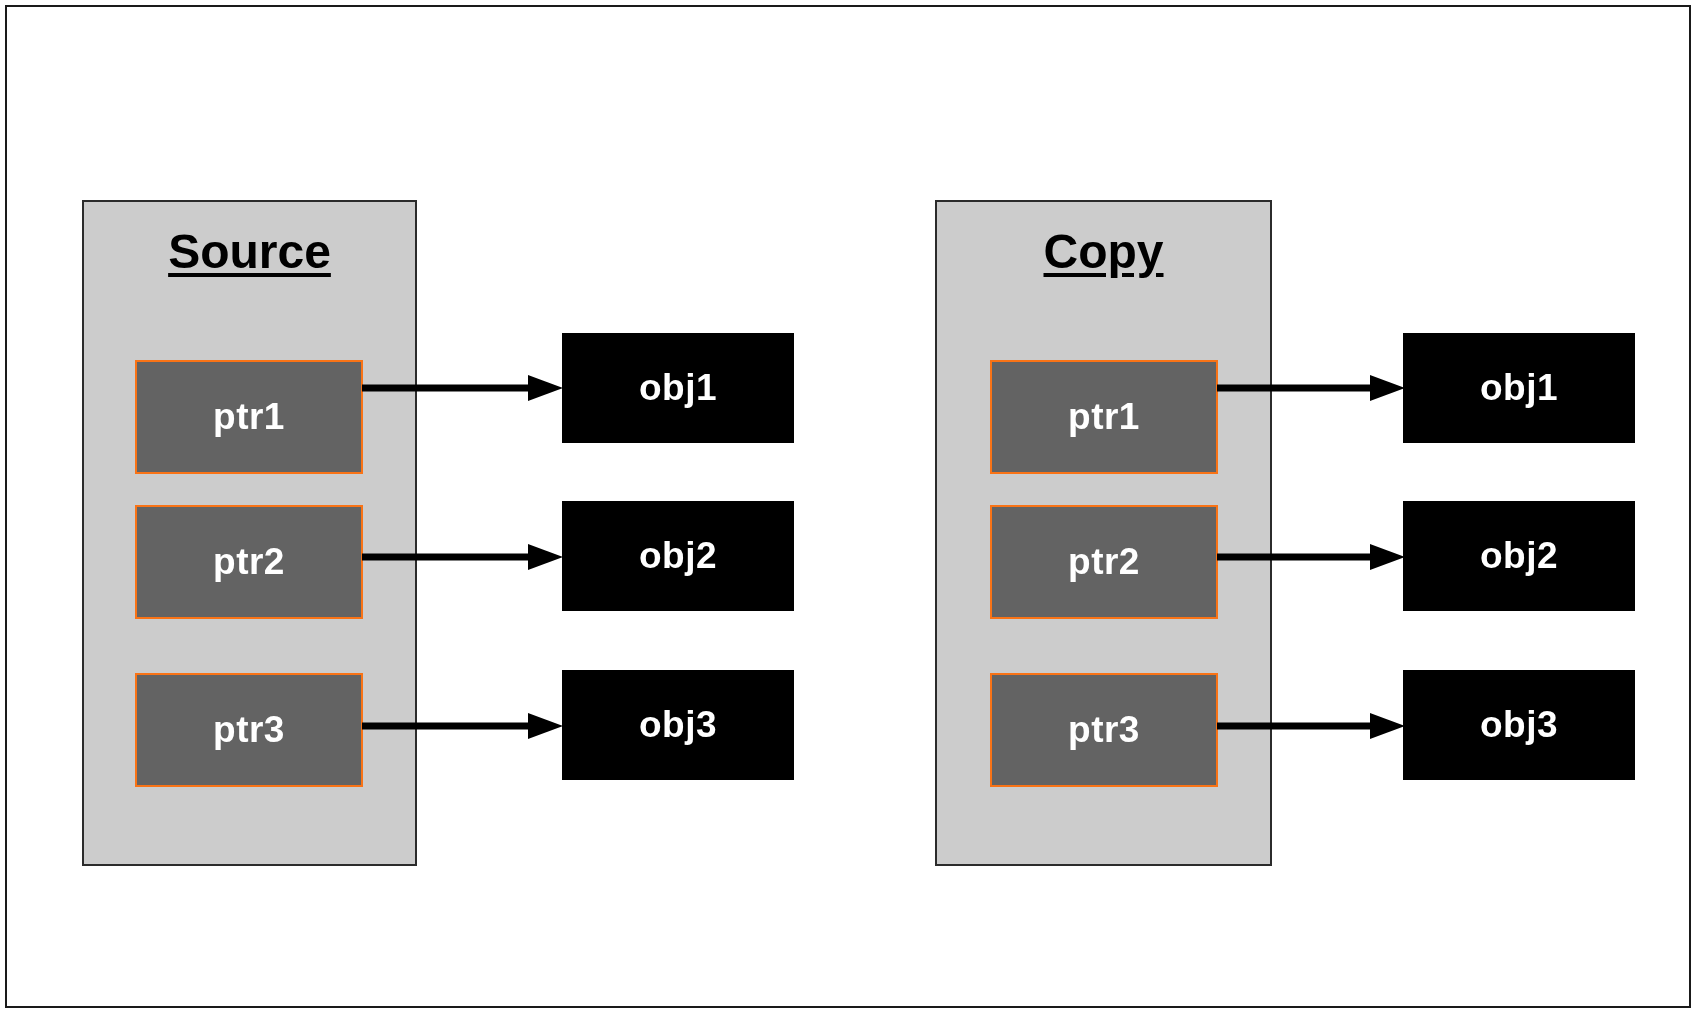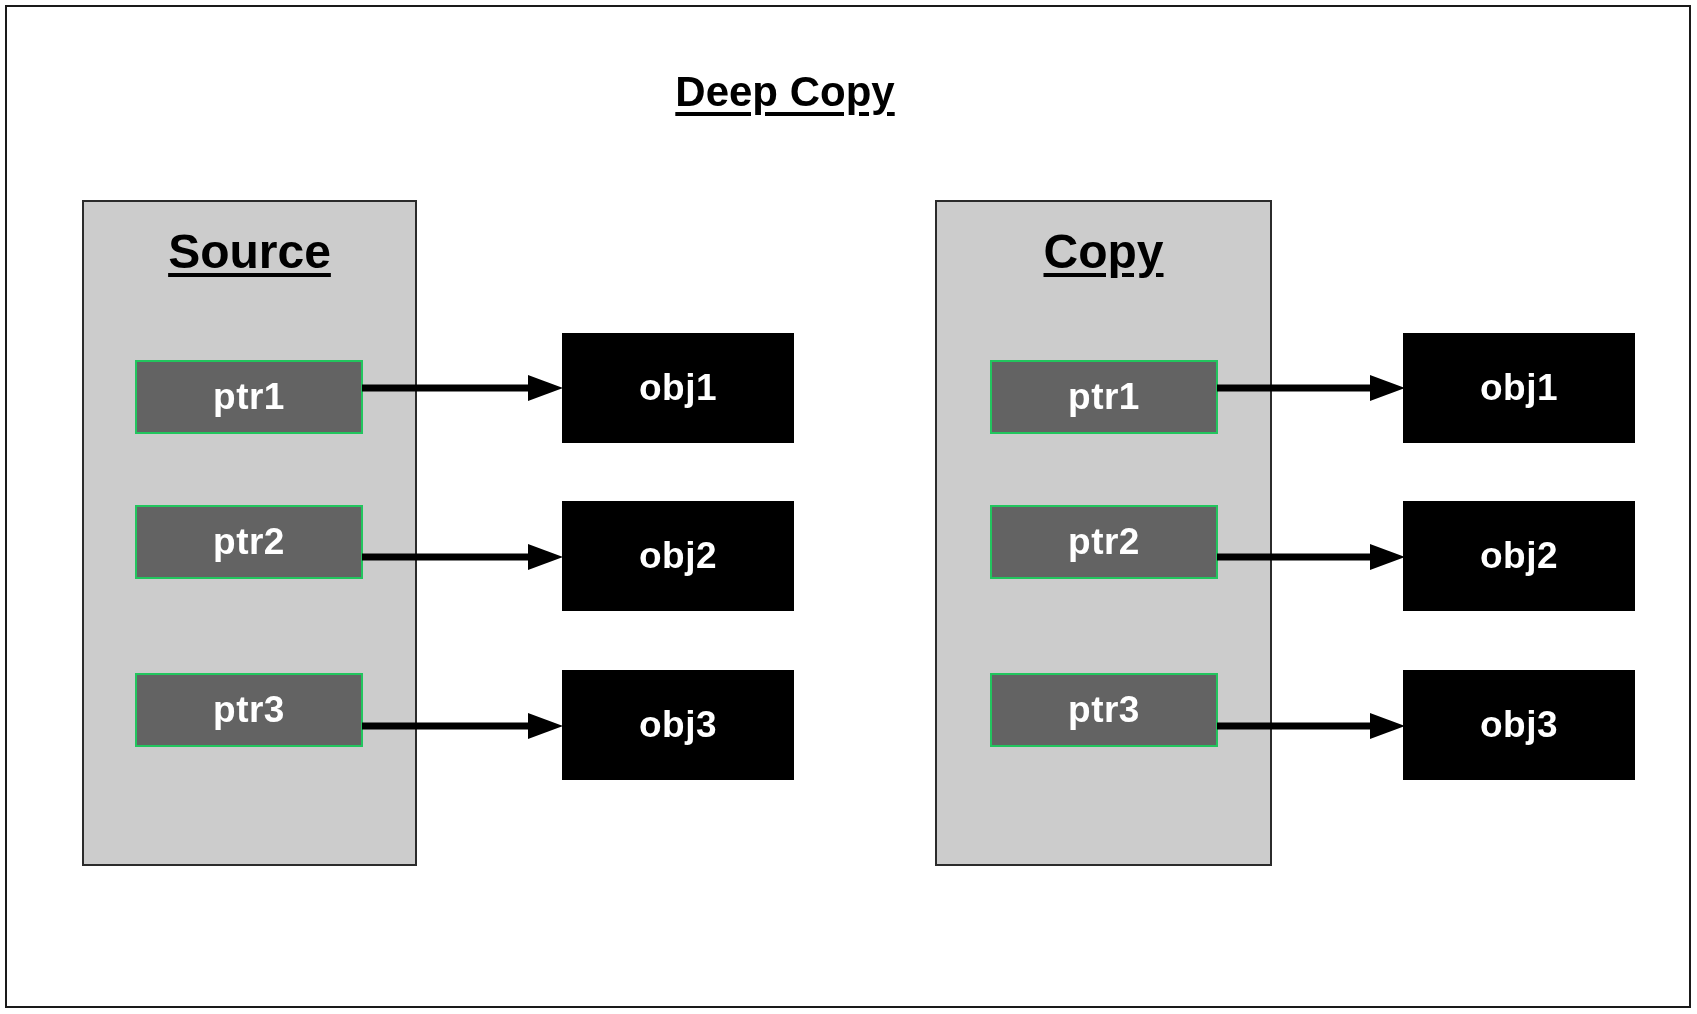--- a/index.html
+++ b/index.html
@@ -61,23 +61,23 @@
     font-size: 48px;
     font-weight: bold;
     color: #000000;
     text-decoration: underline;
     text-underline-offset: 5px;
   }
 
   .ptr-box {
     position: absolute;
     width: 228px;
-    height: 74px;
+    height: 114px;
     background: #636363;
-    border: 2px solid #22c55e;
+    border: 2px solid #f97316;
     box-sizing: border-box;
     color: #ffffff;
     font-size: 37px;
     font-weight: bold;
     display: flex;
     align-items: center;
     justify-content: center;
     letter-spacing: 0.5px;
   }
   .obj-box {
@@ -99,21 +99,20 @@
     pointer-events: none;
   }
   .arrow svg { display: block; overflow: visible; }
 </style>
 </head>
 <body>
 
 <div id="canvas">
   <div class="outer-frame"></div>
 
-  <div class="diagram-title">Deep Copy</div>
 
   <div class="container-panel panel-source">
     <div class="panel-title">Source</div>
   </div>
 
   <div class="ptr-box" style="left:135px; top:360px;">ptr1</div>
   <div class="ptr-box" style="left:135px; top:505px;">ptr2</div>
   <div class="ptr-box" style="left:135px; top:673px;">ptr3</div>
 
   <div class="obj-box" style="left:562px; top:333px;">obj1</div>

